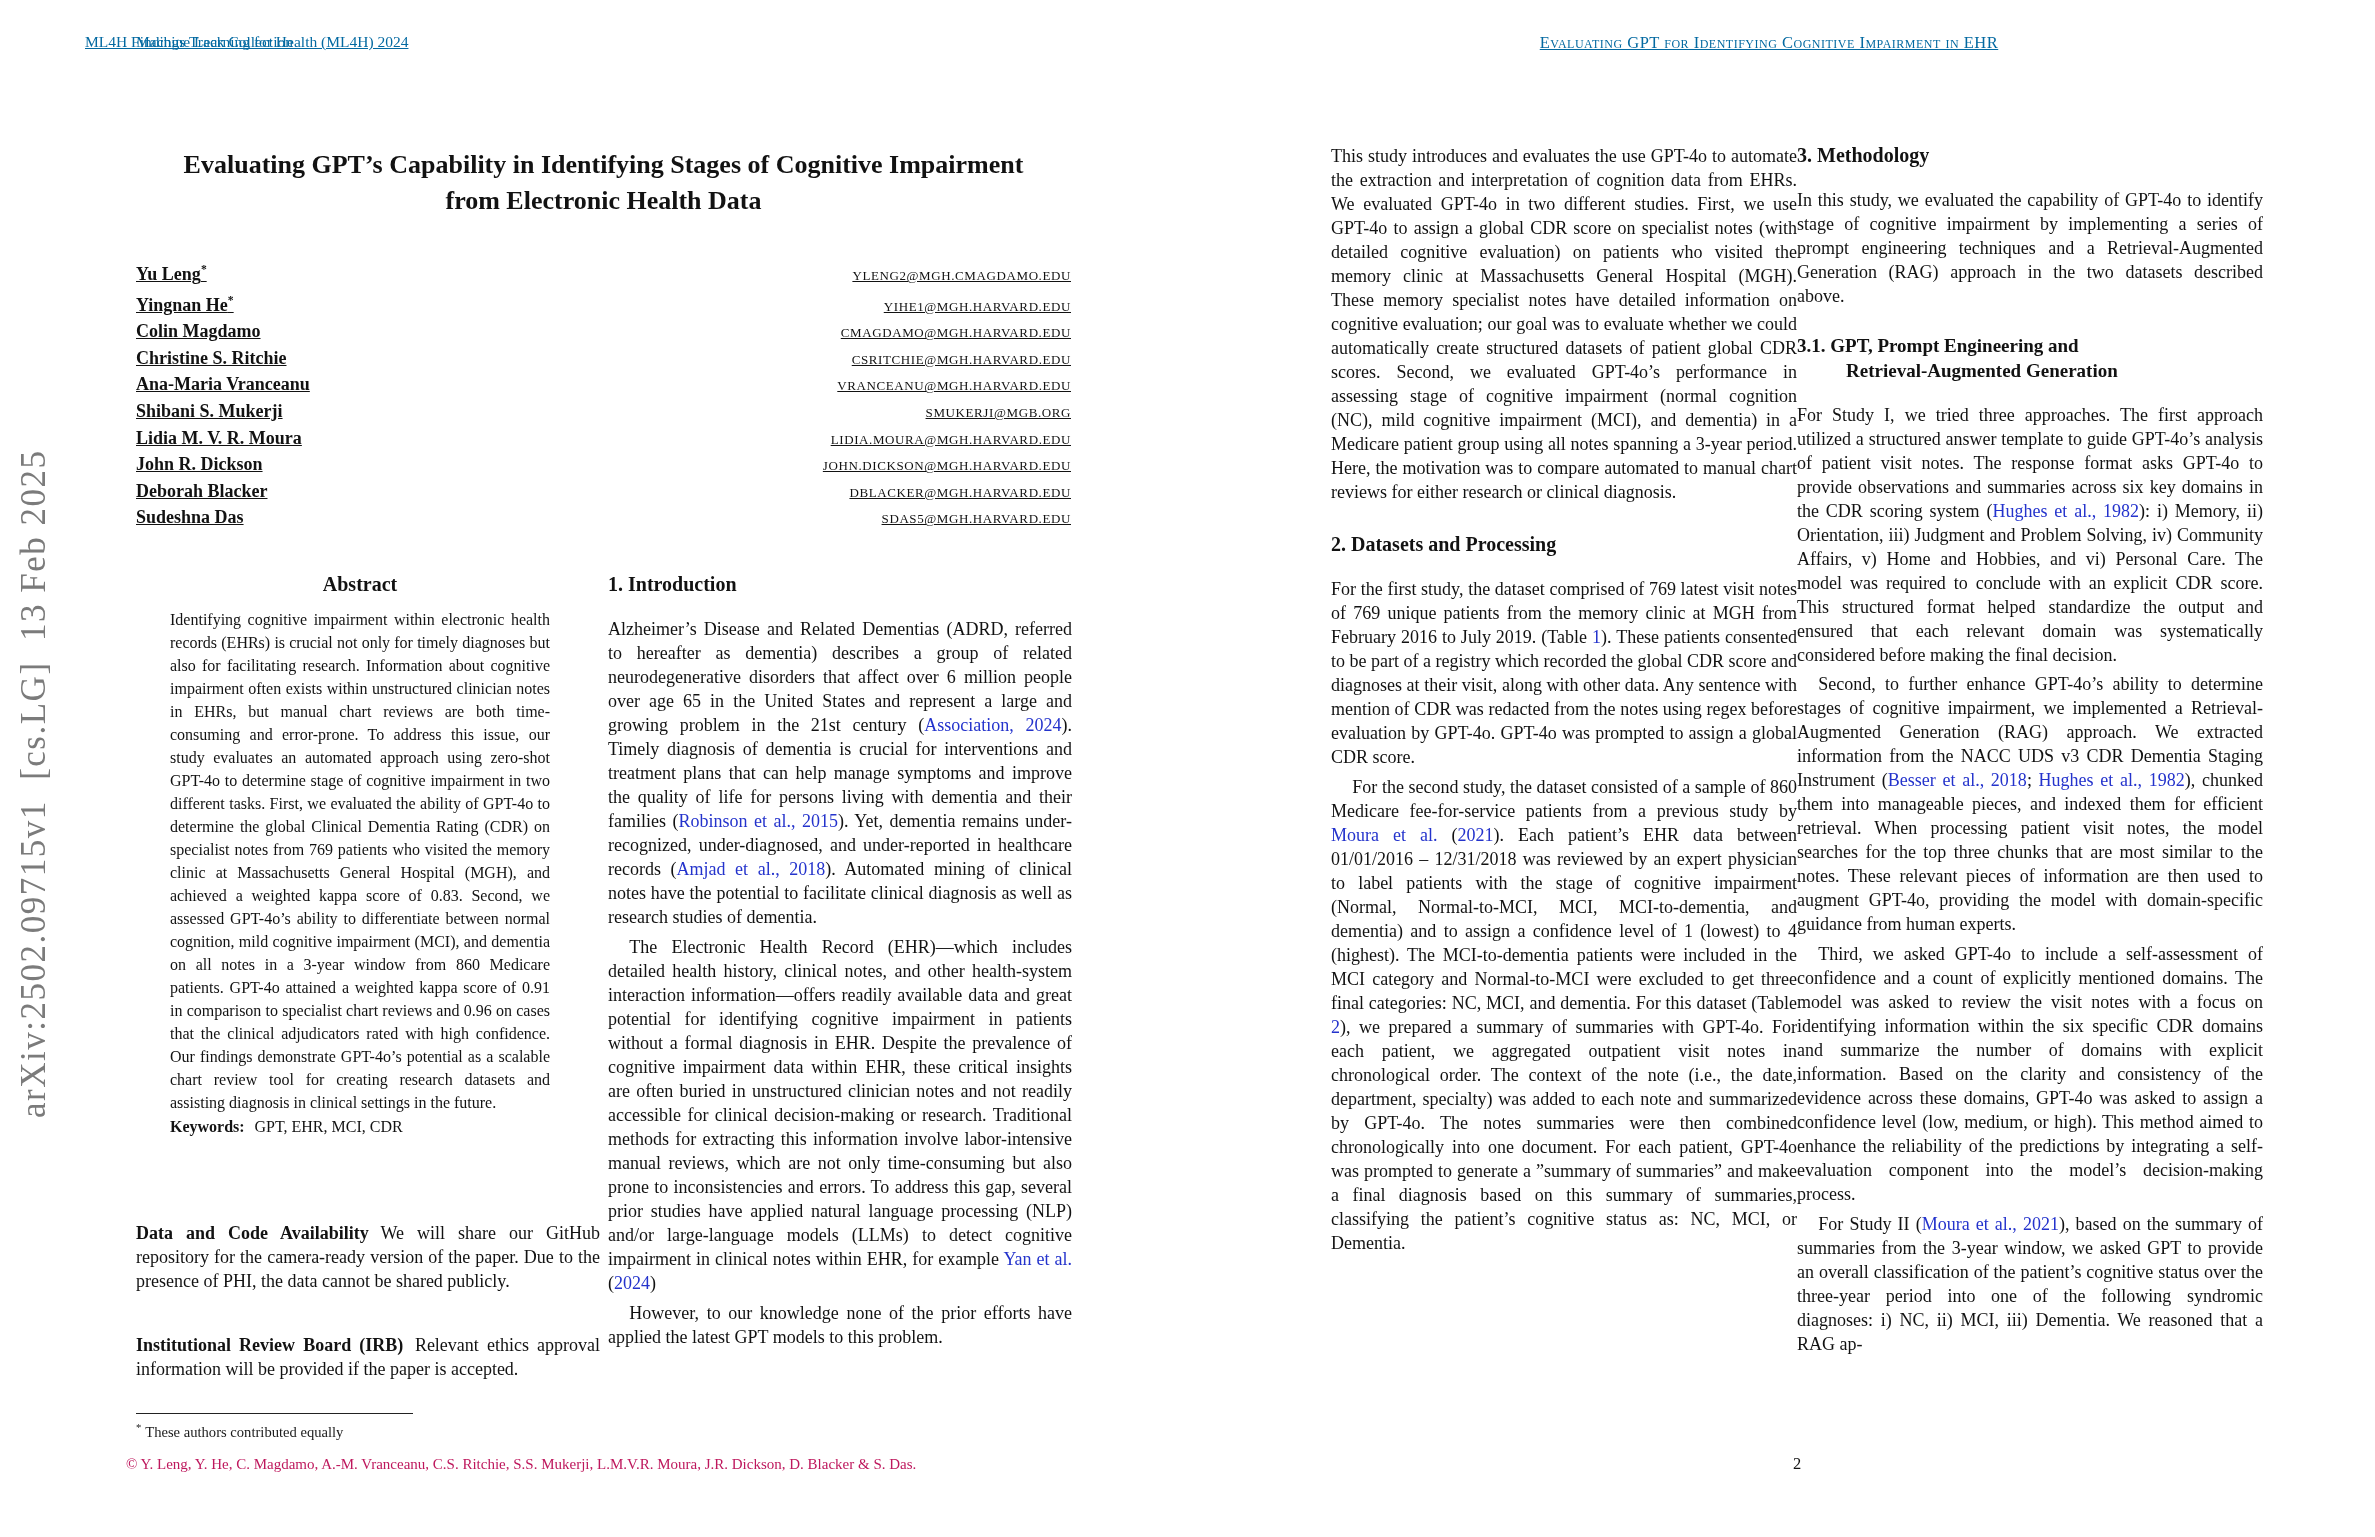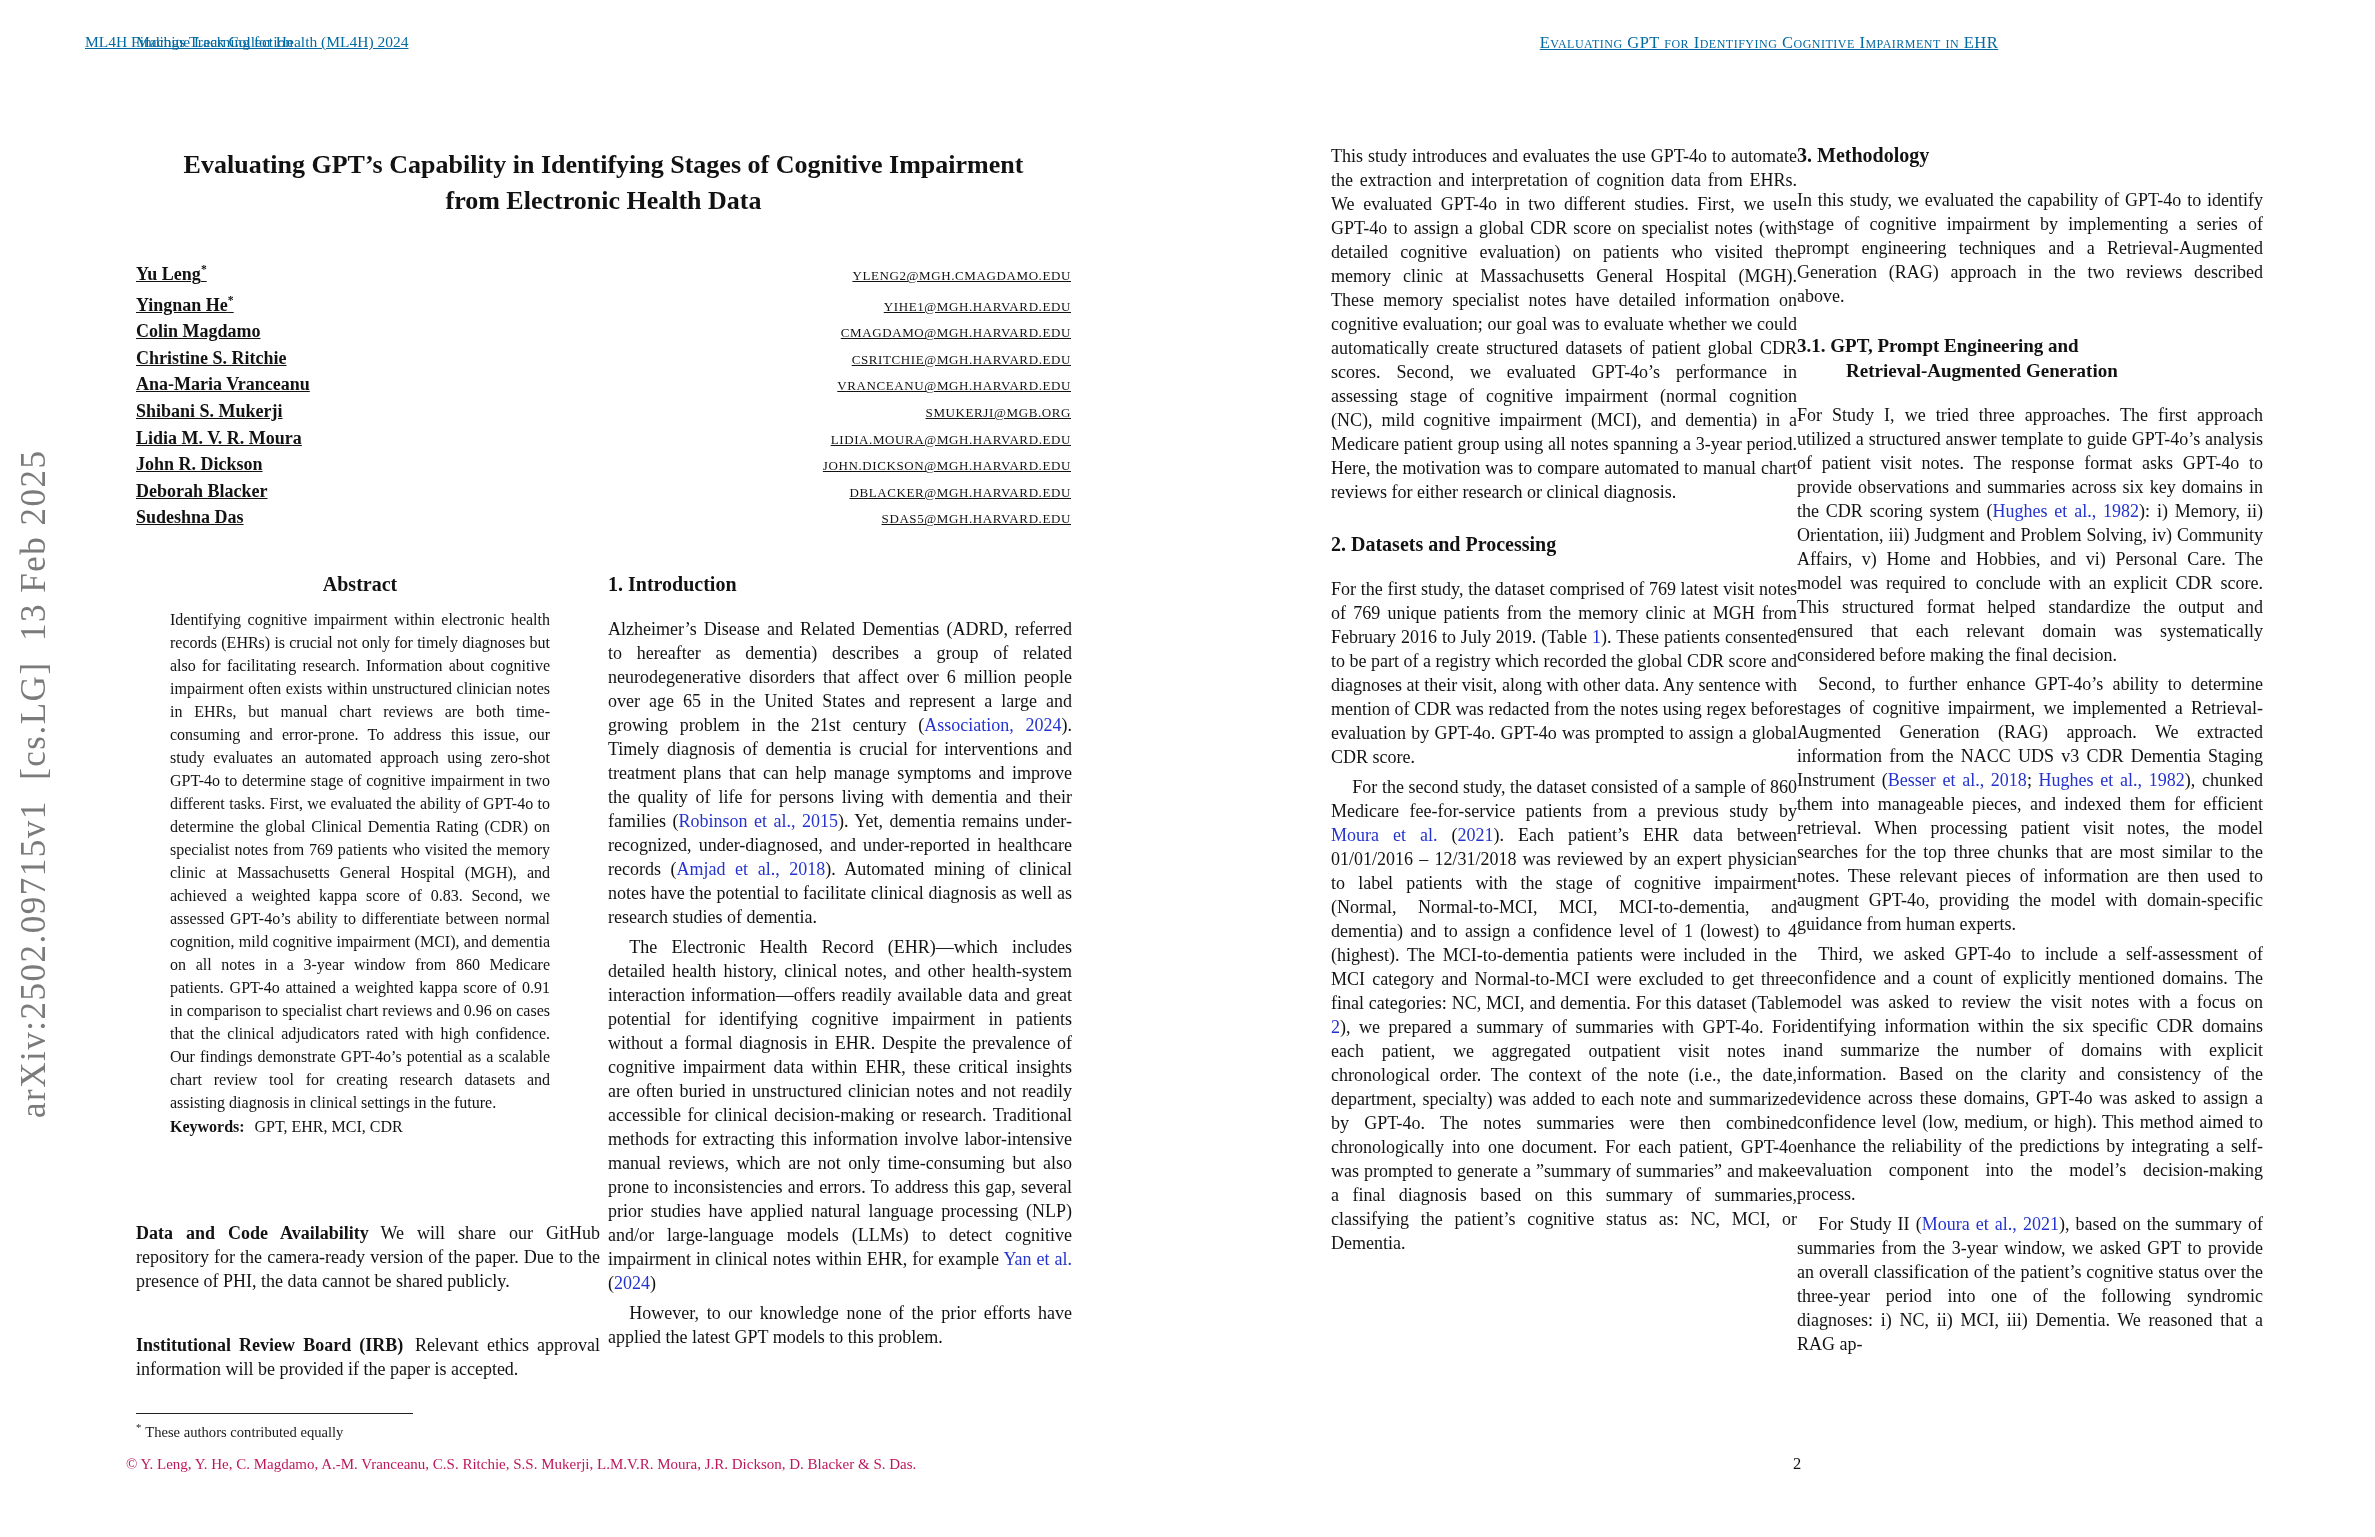--- a/index.html
+++ b/index.html
@@ -136,21 +136,21 @@
 
   <div class="col rcol1">
     <p class="j"><span>This study introduces and evaluates the use GPT-4o to automate the extraction and interpretation of cognition data from EHRs. We evaluated GPT-4o in two different studies. First, we use GPT-4o to assign a global CDR score on specialist notes (with detailed cognitive evaluation) on patients who visited the memory clinic at Massachusetts General Hospital (MGH). These memory specialist notes have detailed information on cognitive evaluation; our goal was to evaluate whether we could automatically create structured datasets of patient global CDR scores. Second, we evaluated GPT-4o’s performance in assessing stage of cognitive impairment (normal cognition (NC), mild cognitive impairment (MCI), and dementia) in a Medicare patient group using all notes spanning a 3-year period. Here, the motivation was to compare automated to manual chart reviews for either research or clinical diagnosis.</span></p>
     <h2 class="sec mid">2. Datasets and Processing</h2>
     <p class="j"><span>For the first study, the dataset comprised of 769 latest visit notes of 769 unique patients from the memory clinic at MGH from February 2016 to July 2019. (Table </span><span class="cite">1</span><span>). These patients consented to be part of a registry which recorded the global CDR score and diagnoses at their visit, along with other data. Any sentence with mention of CDR was redacted from the notes using regex before evaluation by GPT-4o. GPT-4o was prompted to assign a global CDR score.</span></p>
     <p class="j ind"><span>For the second study, the dataset consisted of a sample of 860 Medicare fee-for-service patients from a previous study by </span><span class="cite">Moura et al.</span><span> (</span><span class="cite">2021</span><span>). Each patient’s EHR data between 01/01/2016 – 12/31/2018 was reviewed by an expert physician to label patients with the stage of cognitive impairment (Normal, Normal-to-MCI, MCI, MCI-to-dementia, and dementia) and to assign a confidence level of 1 (lowest) to 4 (highest). The MCI-to-dementia patients were included in the MCI category and Normal-to-MCI were excluded to get three final categories: NC, MCI, and dementia. For this dataset (Table </span><span class="cite">2</span><span>), we prepared a summary of summaries with GPT-4o. For each patient, we aggregated outpatient visit notes in chronological order. The context of the note (i.e., the date, department, specialty) was added to each note and summarized by GPT-4o. The notes summaries were then combined chronologically into one document. For each patient, GPT-4o was prompted to generate a ”summary of summaries” and make a final diagnosis based on this summary of summaries, classifying the patient’s cognitive status as: NC, MCI, or Dementia.</span></p>
   </div>
 
   <div class="col rcol2">
     <h2 class="sec">3. Methodology</h2>
-    <p class="j"><span>In this study, we evaluated the capability of GPT-4o to identify stage of cognitive impairment by implementing a series of prompt engineering techniques and a Retrieval-Augmented Generation (RAG) approach in the two reviews described above.</span></p>
+    <p class="j"><span>In this study, we evaluated the capability of GPT-4o to identify stage of cognitive impairment by implementing a series of prompt engineering techniques and a Retrieval-Augmented Generation (RAG) approach in the two datasets described above.</span></p>
     <h3 class="subsec"><span>3.1. GPT, Prompt Engineering and</span><br><span>Retrieval-Augmented Generation</span></h3>
     <p class="j"><span>For Study I, we tried three approaches. The first approach utilized a structured answer template to guide GPT-4o’s analysis of patient visit notes. The response format asks GPT-4o to provide observations and summaries across six key domains in the CDR scoring system (</span><span class="cite">Hughes et al., 1982</span><span>): i) Memory, ii) Orientation, iii) Judgment and Problem Solving, iv) Community Affairs, v) Home and Hobbies, and vi) Personal Care. The model was required to conclude with an explicit CDR score. This structured format helped standardize the output and ensured that each relevant domain was systematically considered before making the final decision.</span></p>
     <p class="j ind"><span>Second, to further enhance GPT-4o’s ability to determine stages of cognitive impairment, we implemented a Retrieval-Augmented Generation (RAG) approach. We extracted information from the NACC UDS v3 CDR Dementia Staging Instrument (</span><span class="cite">Besser et al., 2018</span><span>; </span><span class="cite">Hughes et al., 1982</span><span>), chunked them into manageable pieces, and indexed them for efficient retrieval. When processing patient visit notes, the model searches for the top three chunks that are most similar to the notes. These relevant pieces of information are then used to augment GPT-4o, providing the model with domain-specific guidance from human experts.</span></p>
     <p class="j ind"><span>Third, we asked GPT-4o to include a self-assessment of confidence and a count of explicitly mentioned domains. The model was asked to review the visit notes with a focus on identifying information within the six specific CDR domains and summarize the number of domains with explicit information. Based on the clarity and consistency of the evidence across these domains, GPT-4o was asked to assign a confidence level (low, medium, or high). This method aimed to enhance the reliability of the predictions by integrating a self-evaluation component into the model’s decision-making process.</span></p>
     <p class="j ind"><span>For Study II (</span><span class="cite">Moura et al., 2021</span><span>), based on the summary of summaries from the 3-year window, we asked GPT to provide an overall classification of the patient’s cognitive status over the three-year period into one of the following syndromic diagnoses: i) NC, ii) MCI, iii) Dementia. We reasoned that a RAG ap-</span></p>
   </div>
 
   <div class="pagenum">2</div>
 
 </div>

